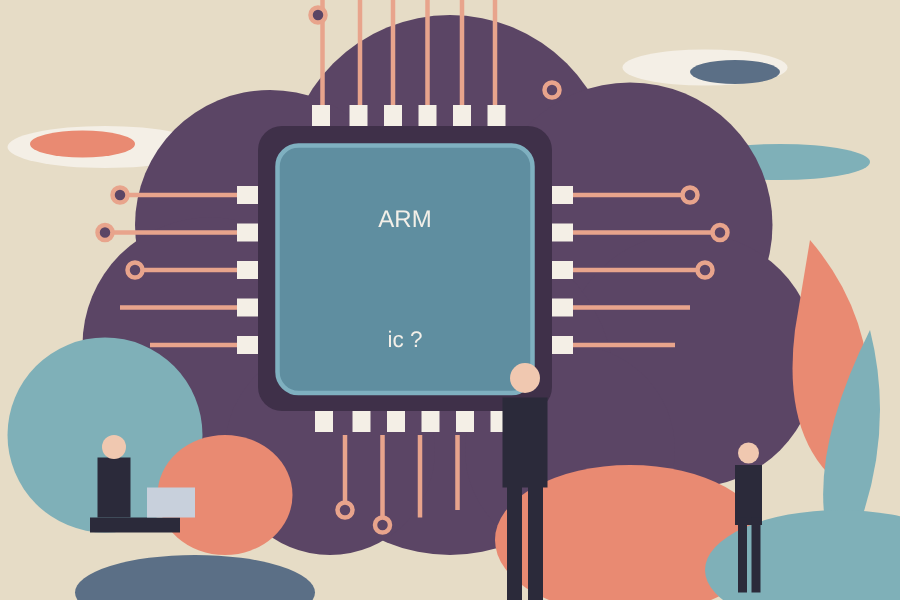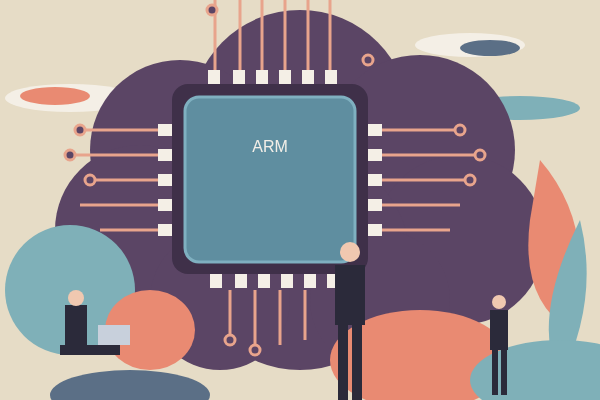--- a/index.html
+++ b/index.html
@@ -118,14 +118,15 @@
     <g fill="#f0c8b0">
       <circle cx="350" cy="252" r="10"></circle>
         <circle cx="499" cy="302" r="7"></circle>
         <circle cx="76" cy="298" r="8"></circle>
     </g>
     <rect x="98" y="325" width="32" height="20" fill="#c8d0dc"></rect>
   </svg>
 
   <div class="chip-text">
     <div class="t1">ARM</div>
+    <div class="t3">ic ?</div>
   </div>
 </div>
 
 </body></html>

